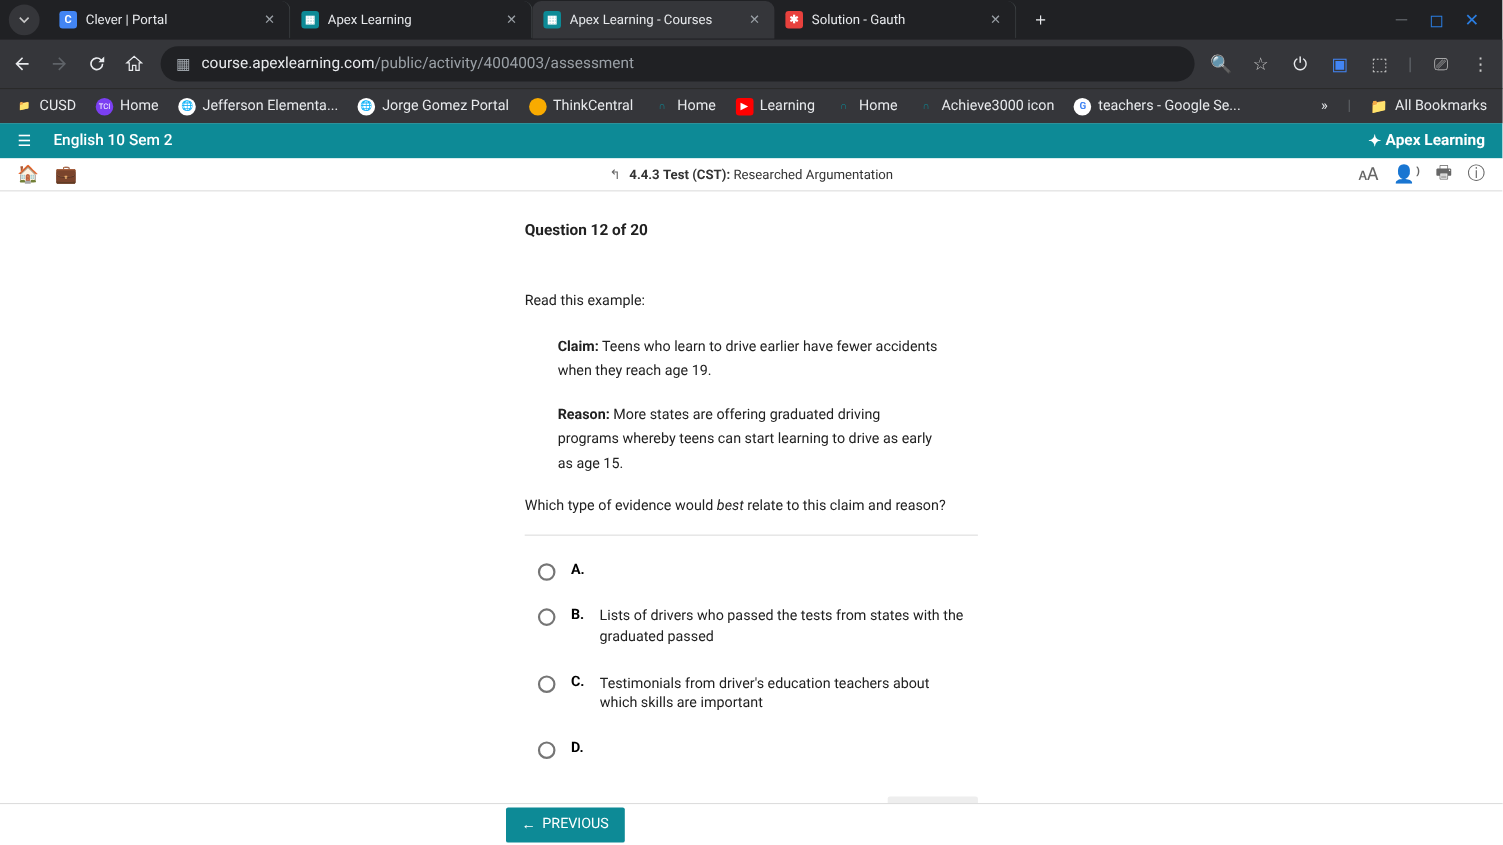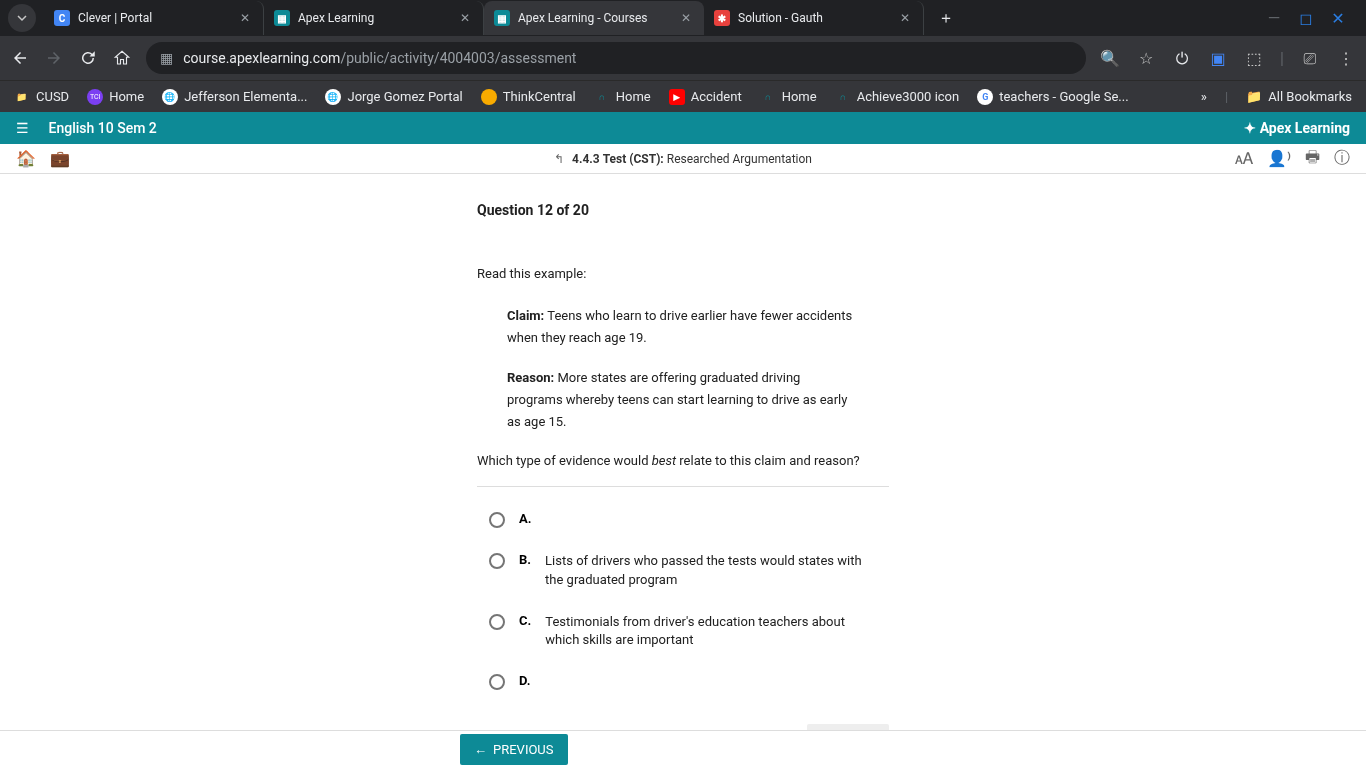--- a/index.html
+++ b/index.html
@@ -166,21 +166,21 @@
     <div class="bookmark">
         <span class="bk-icon" style="background:#f9ab00"></span>
         <span>ThinkCentral</span>
       </div>
     <div class="bookmark">
         <span class="bk-icon" style="color:#0d8a96">∩</span>
         <span>Home</span>
       </div>
     <div class="bookmark">
         <span class="bk-icon" style="background:#ff0000;color:#fff;border-radius:3px">▶</span>
-        <span>Accident</span>
+        <span>Learning</span>
       </div>
     <div class="bookmark">
         <span class="bk-icon" style="color:#0d8a96">∩</span>
         <span>Home</span>
       </div>
     <div class="bookmark">
         <span class="bk-icon" style="color:#0d8a96">∩</span>
         <span>Achieve3000 icon</span>
       </div>
     <div class="bookmark">
@@ -241,21 +241,21 @@
     </div>
     <div class="divider"></div>
 
     <div class="answer-option">
       <span class="radio"></span>
       <span class="option-letter">A.</span>
     </div>
     <div class="answer-option">
       <span class="radio"></span>
       <span class="option-letter">B.</span>
-      <span class="option-text">Lists of drivers who passed the tests would states with the graduated program</span>
+      <span class="option-text">Lists of drivers who passed the tests from states with the graduated passed</span>
     </div>
     <div class="answer-option">
       <span class="radio"></span>
       <span class="option-letter">C.</span>
       <span class="option-text">Testimonials from driver's education teachers about which skills are important</span>
     </div>
     <div class="answer-option">
       <span class="radio"></span>
       <span class="option-letter">D.</span>
     </div>

